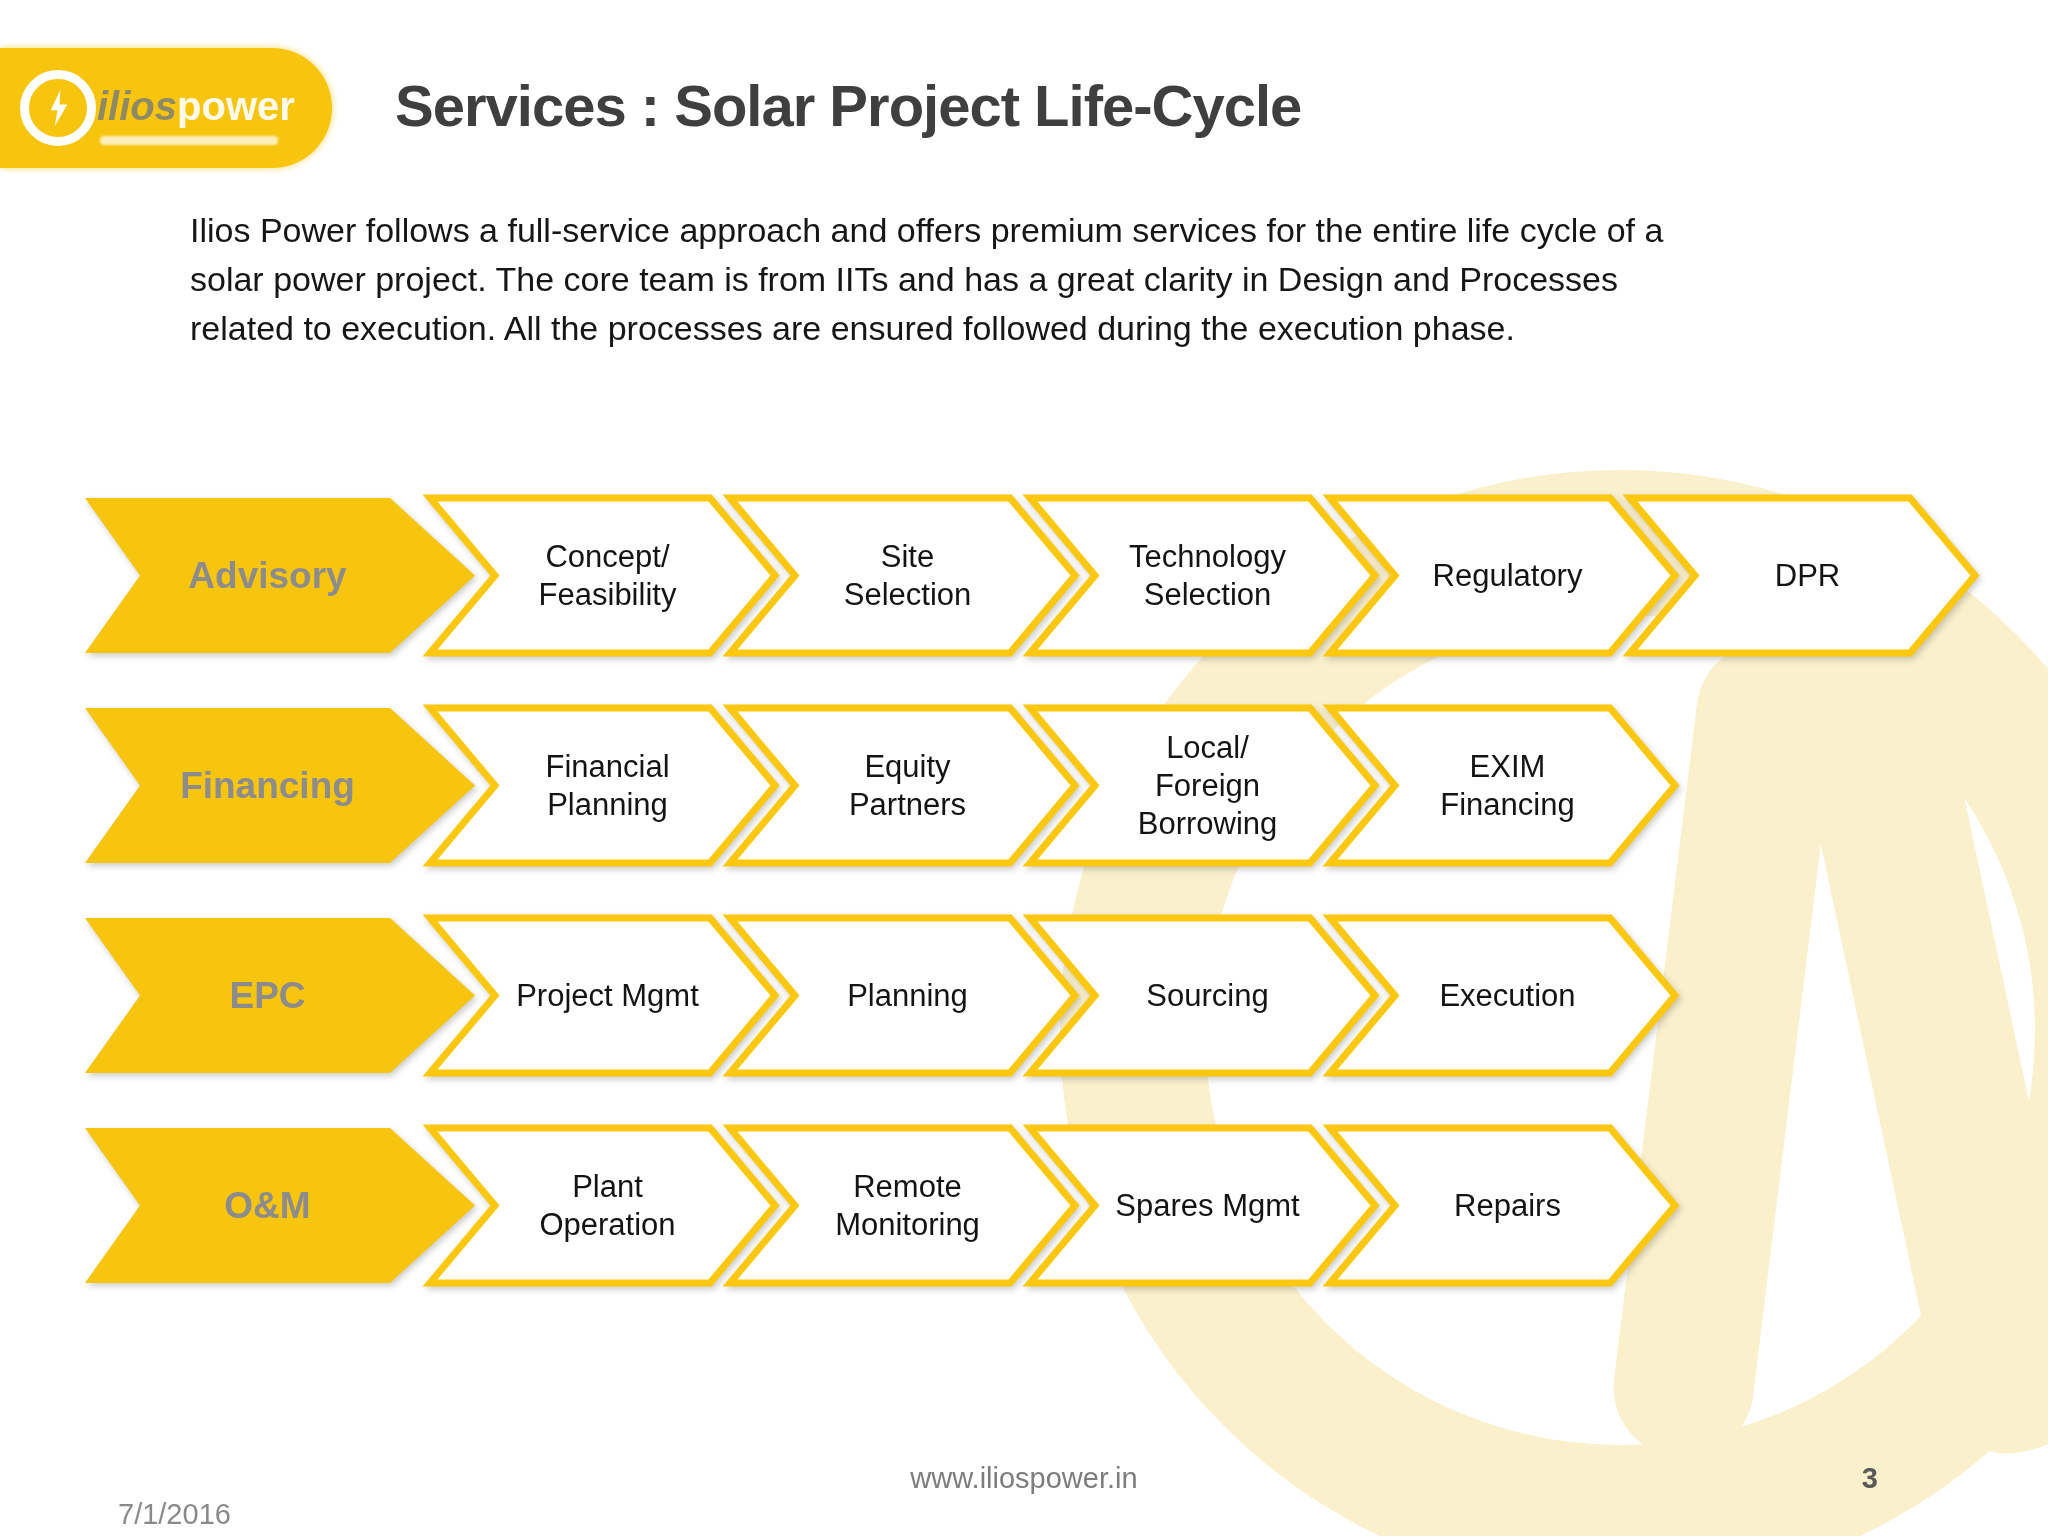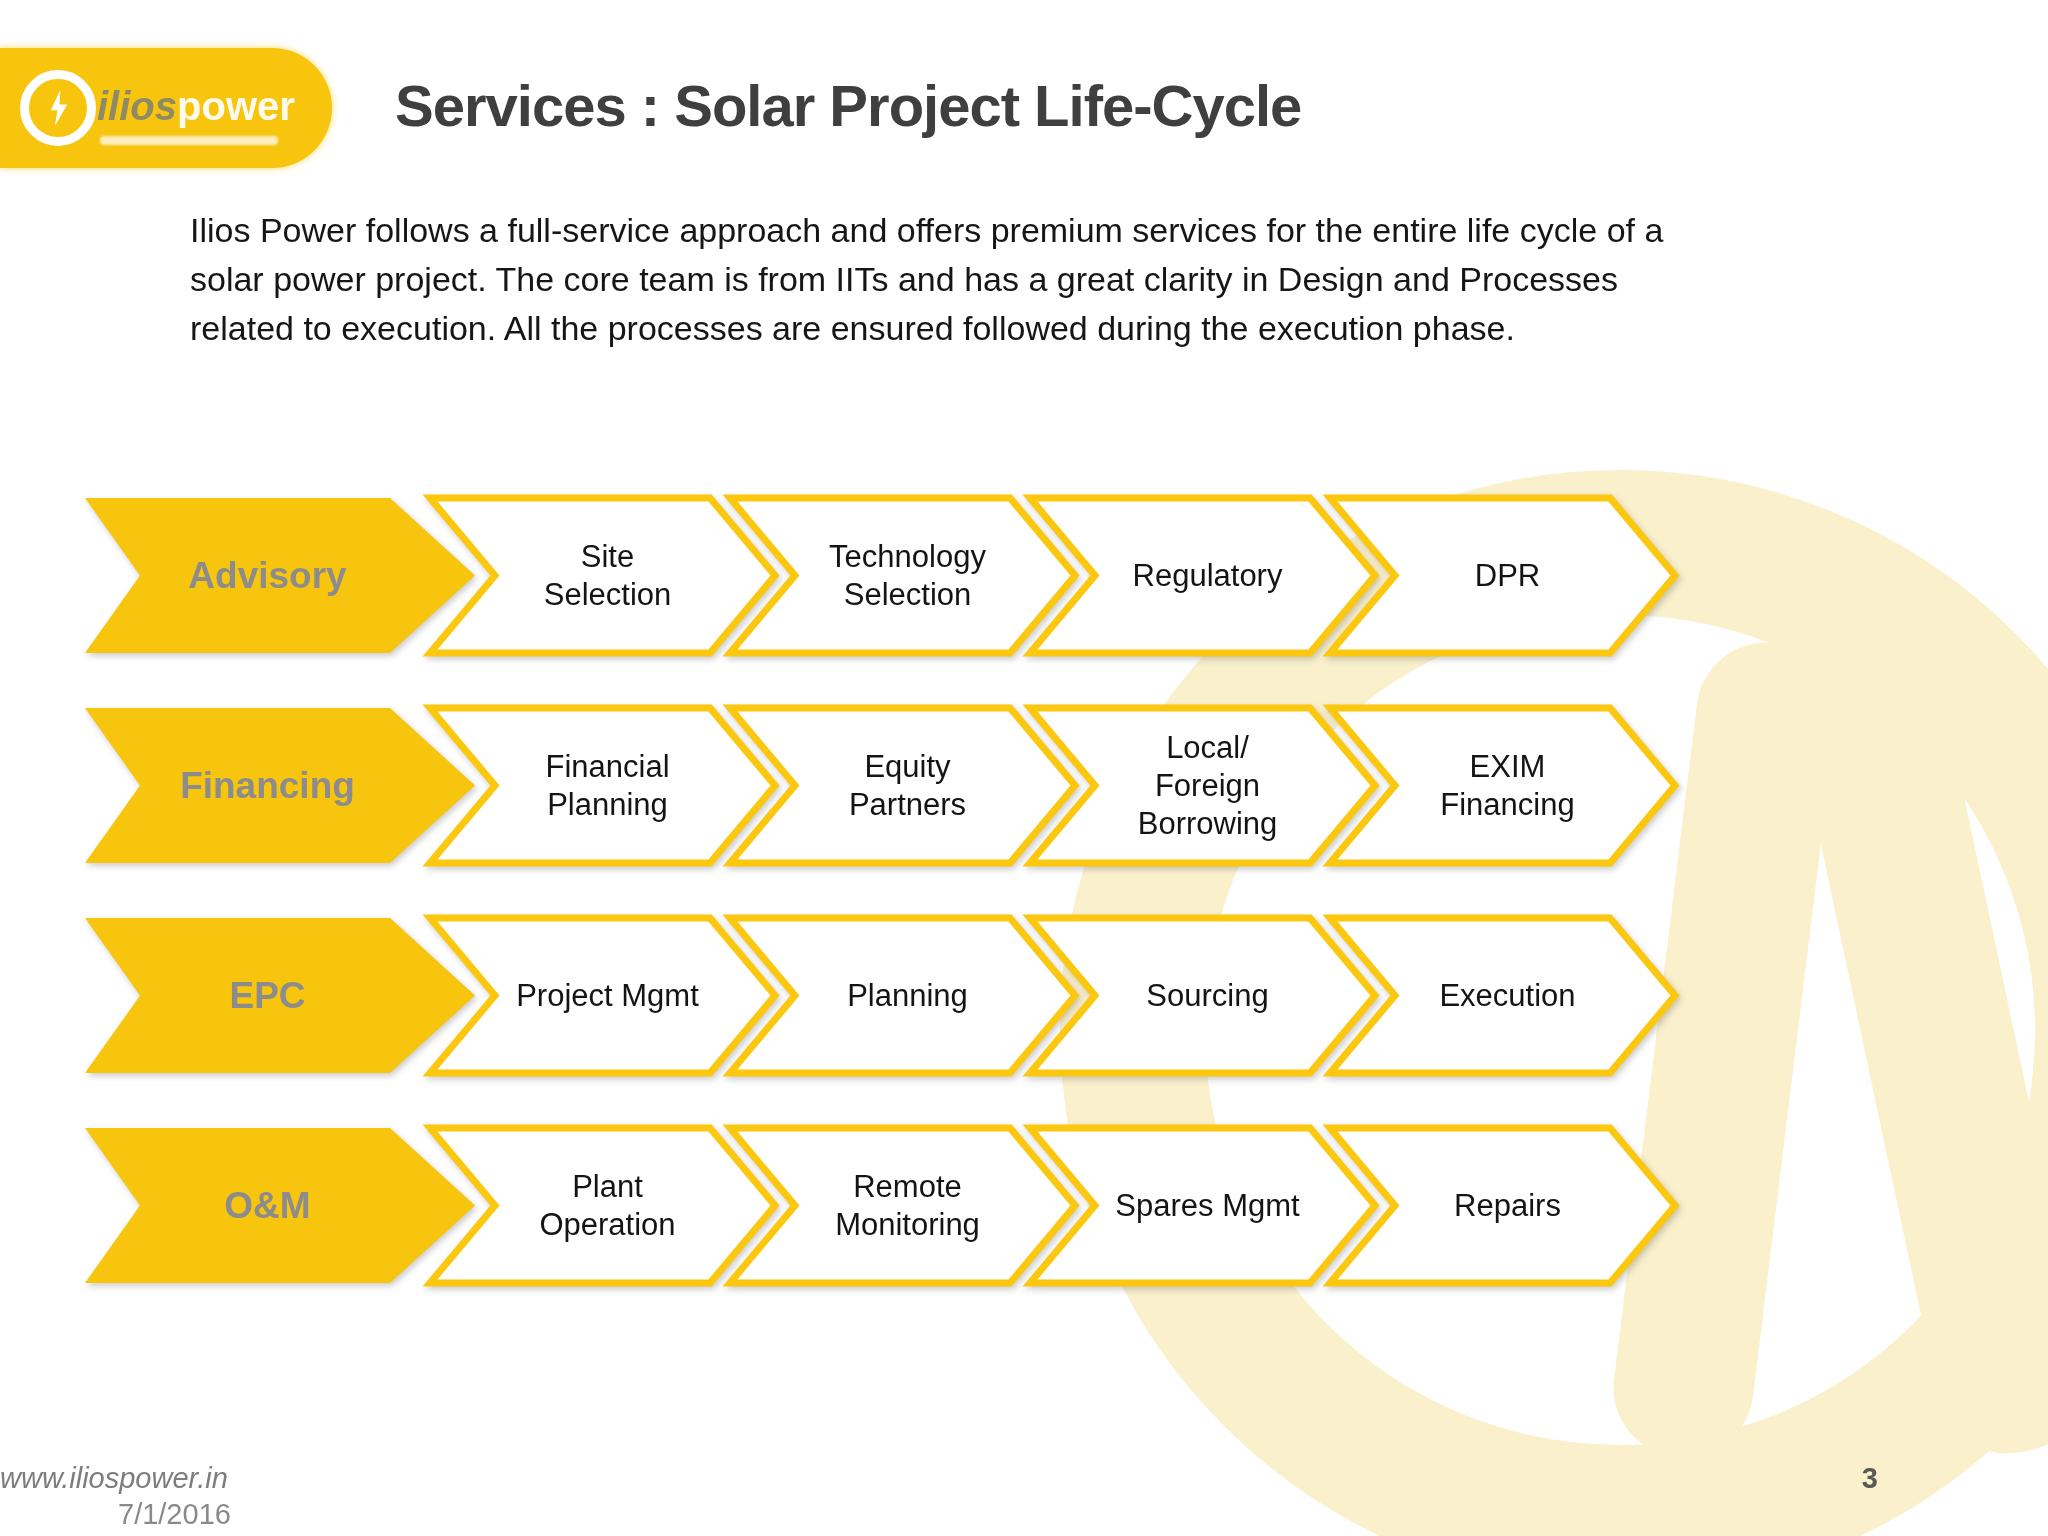--- a/index.html
+++ b/index.html
@@ -33,21 +33,21 @@
   .chev{position:relative;height:155px;flex:0 0 auto;text-decoration:underline;}
   .chev svg{position:absolute;left:0;top:0;overflow:visible;filter:drop-shadow(2px 3px 3px rgba(110,110,110,0.35));}
   .chev-label{width:390px;}
   .chev-step{width:345px;margin-left:-45px;}
   .chev-text{position:absolute;inset:0;display:flex;flex-direction:column;align-items:center;justify-content:center;text-align:center;}
   .label-text{padding:0 85px 0 60px;font-size:37px;font-weight:bold;color:#8c8c8c;}
   .step-text{padding:0 60px 0 70px;font-size:31px;line-height:38px;color:#141414;}
   
   .footer-item{position:absolute;z-index:2;top:1462px;font-size:29px;color:#8a8a8a;}
   .footer-date{left:118px;margin-top:36px;}
-  .footer-site{left:0;right:0;text-align:left;color:#7d7d7d;font-style:italic;}
+  .footer-site{left:0;right:0;text-align:center;color:#7d7d7d;}
   .footer-page{right:170px;font-weight:bold;color:#595959;}
 </style>
 </head>
 <body>
 
 <div class="slide">
 
   <div class="wm wm-ring"></div>
   <div class="wm wm-arm wm-arm-left"></div>
   <div class="wm wm-arm wm-arm-right"></div>
@@ -73,20 +73,29 @@
           <svg width="390" height="155" viewBox="0 0 390 155">
             <polygon points="0,0 305,0 390,77.5 305,155 0,155 55,77.5" fill="#F7C40E"></polygon>
           </svg>
           <div class="chev-text label-text">Advisory</div>
         </div>
         <div class="chev chev-step">
           <svg width="345" height="155" viewBox="0 0 345 155">
             <polygon points="0,0 280,0 345,77.5 280,155 0,155 65,77.5" fill="#FFFFFF" stroke="#FBC70F" stroke-width="7" stroke-linejoin="miter"></polygon>
           </svg>
           <div class="chev-text step-text">
+            <div>Concept/</div>
+            <div>Feasibility</div>
+          </div>
+        </div>
+        <div class="chev chev-step">
+          <svg width="345" height="155" viewBox="0 0 345 155">
+            <polygon points="0,0 280,0 345,77.5 280,155 0,155 65,77.5" fill="#FFFFFF" stroke="#FBC70F" stroke-width="7" stroke-linejoin="miter"></polygon>
+          </svg>
+          <div class="chev-text step-text">
             <div>Site</div>
             <div>Selection</div>
           </div>
         </div>
         <div class="chev chev-step">
           <svg width="345" height="155" viewBox="0 0 345 155">
             <polygon points="0,0 280,0 345,77.5 280,155 0,155 65,77.5" fill="#FFFFFF" stroke="#FBC70F" stroke-width="7" stroke-linejoin="miter"></polygon>
           </svg>
           <div class="chev-text step-text">
             <div>Technology</div>

